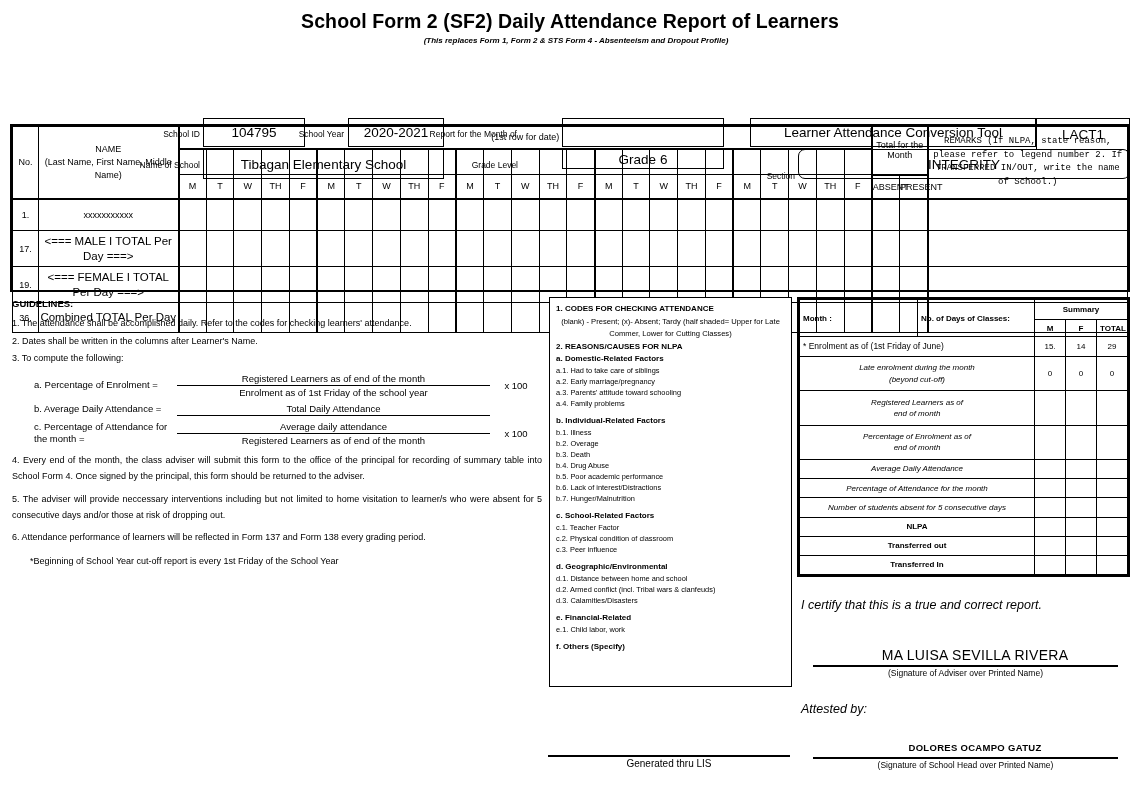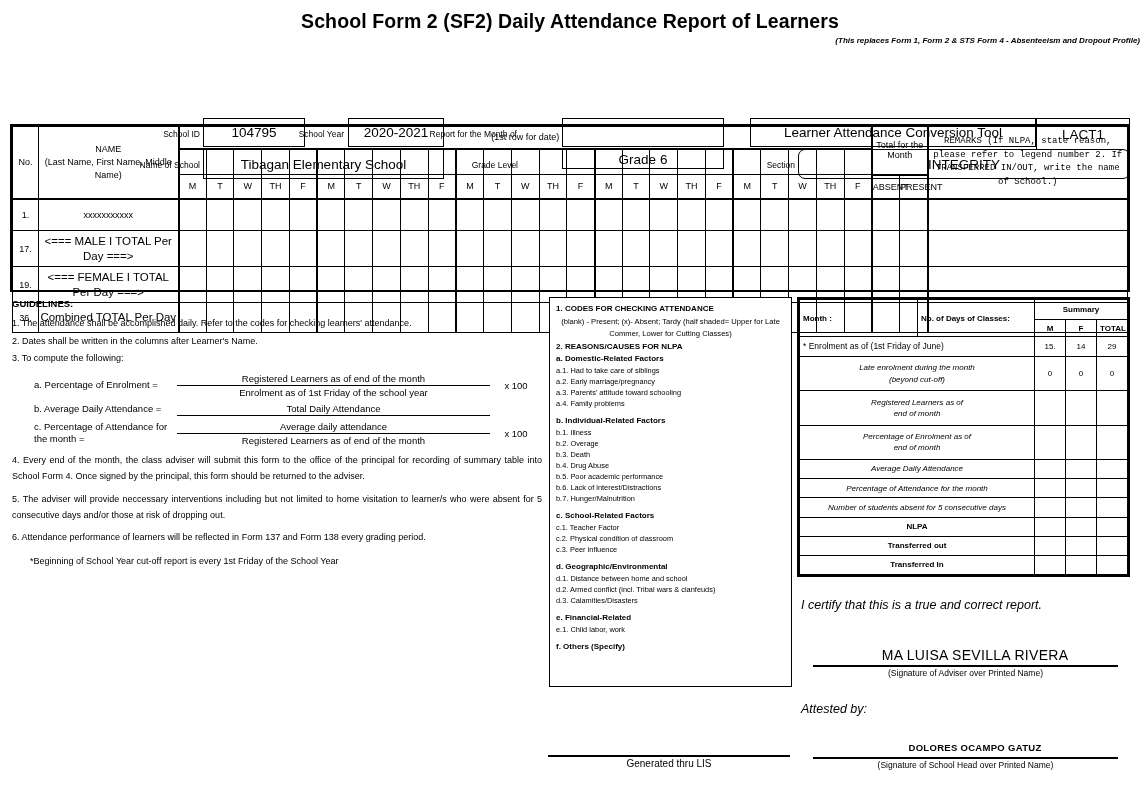--- a/index.html
+++ b/index.html
@@ -17,21 +17,21 @@
   .page { position: relative; width: 1140px; height: 787px; }
 
   
   .title {
     position: absolute; left: 0; top: 10px; width: 1140px;
     text-align: center;
     font-size: 19.5px; font-weight: bold; letter-spacing: 0.1px;
   }
   .subtitle {
     position: absolute; left: 0; top: 36px; width: 1140px;
-    text-align: right;
+    text-align: center;
     font-size: 8px; font-style: italic; font-weight: bold; padding-left: 12px;
   }
 
   
   .hdr { position: absolute; left: 0; top: 58px; width: 1140px; height: 66px; }
   .lbl {
     position: absolute; font-size: 8.5px; text-align: right;
     line-height: 1; white-space: nowrap;
   }
   .bx {
@@ -156,21 +156,21 @@
 
     <div class="bx" style="left:750px; top:60px; width:286px; height:29px;">Learner Attendance Conversion Tool</div>
     <div class="bx" style="left:1036px; top:60px; width:94px; height:33px;">LACT1</div>
 
     <div class="lbl" style="left:110px; top:103px; width:90px;">Name of School</div>
     <div class="bx" style="left:203px; top:91px; width:241px; height:30px;">Tibagan Elementary School</div>
 
     <div class="lbl" style="left:440px; top:103px; width:78px;">Grade Level</div>
     <div class="bx" style="left:562px; top:91px; width:162px; height:20px;">Grade 6</div>
 
-    <div class="lbl" style="left:740px; top:103px; width:55px;">Section</div>
+    <div class="lbl" style="left:740px; top:114px; width:55px;">Section</div>
     <div class="bx" style="left:798px; top:91px; width:332px; height:30px;border-radius:7px;">INTEGRITY</div>
   </div>
 
   <div class="att">
     <table class="grid" id="att-grid">
         <tbody>
           <tr style="height:22px">
             <td class="no-col" rowspan="3">No.</td>
             <td class="name-col hd-name thickR" rowspan="3">NAME<br>(Last Name, First Name, Middle<br>Name)</td>
             <td class="hd-date thickB" colspan="25">(1st row for date)</td>

